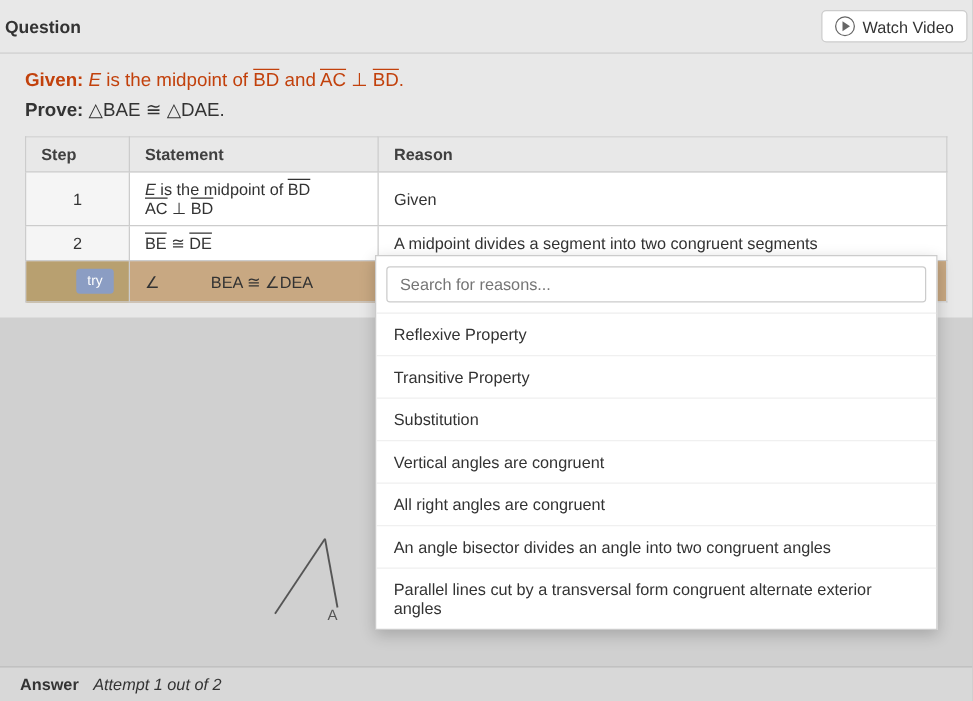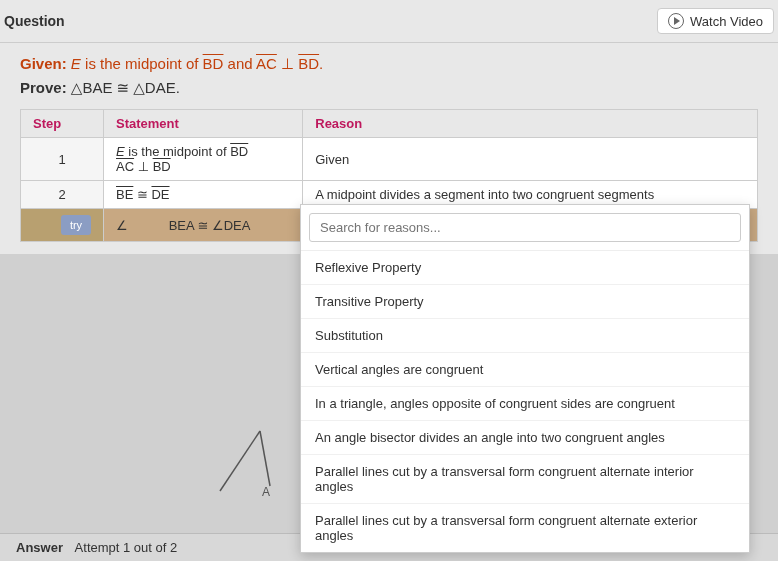--- a/index.html
+++ b/index.html
@@ -104,21 +104,21 @@
 
     .proof-table thead tr {
       background: #e8e8e8;
     }
 
     .proof-table th {
       padding: 6px 12px;
       text-align: left;
       font-weight: 600;
       border: 1px solid #ccc;
-      color: #be185d;
+      color: #404040;
     }
 
     .proof-table td {
       padding: 6px 12px;
       border: 1px solid #ccc;
       color: #333;
     }
 
     .step-cell {
       text-align: center;
@@ -296,36 +296,35 @@
 
       <div class="dropdown-overlay">
         <div class="search-container">
           <input class="search-input" type="text" placeholder="Search for reasons..." style="">
         </div>
         <ul class="reason-list">
           <li class="reason-item">Reflexive Property</li>
           <li class="reason-item">Transitive Property</li>
           <li class="reason-item">Substitution</li>
           <li class="reason-item">Vertical angles are congruent</li>
-          <li class="reason-item">In a triangle, angles opposite of congruent sides are congruent</li>
+          <li class="reason-item">All right angles are congruent</li>
           <li class="reason-item">An angle bisector divides an angle into two congruent angles</li>
-          <li class="reason-item">Parallel lines cut by a transversal form congruent alternate interior angles</li>
           <li class="reason-item">Parallel lines cut by a transversal form congruent alternate exterior angles</li>
         </ul>
       </div>
 
     </div>
   </div>
 
   <div class="geo-figure">
     <svg width="80" height="80" viewBox="0 0 80 80">
       <line x1="20" y1="70" x2="60" y2="10" stroke="#555" stroke-width="1.5"></line>
       <line x1="60" y1="10" x2="70" y2="65" stroke="#555" stroke-width="1.5"></line>
       <text x="62" y="75" font-size="12" fill="#555">A</text>
     </svg>
   </div>
 
   <div class="bottom-bar">
     <strong>Answer</strong>
-    <span style="margin-left:8px;">Attempt 1 out of 2</span>
+    <span style="margin-left:8px;font-style:italic;">Attempt 1 out of 2</span>
   </div>
 
 </div>
 
 </body></html>

